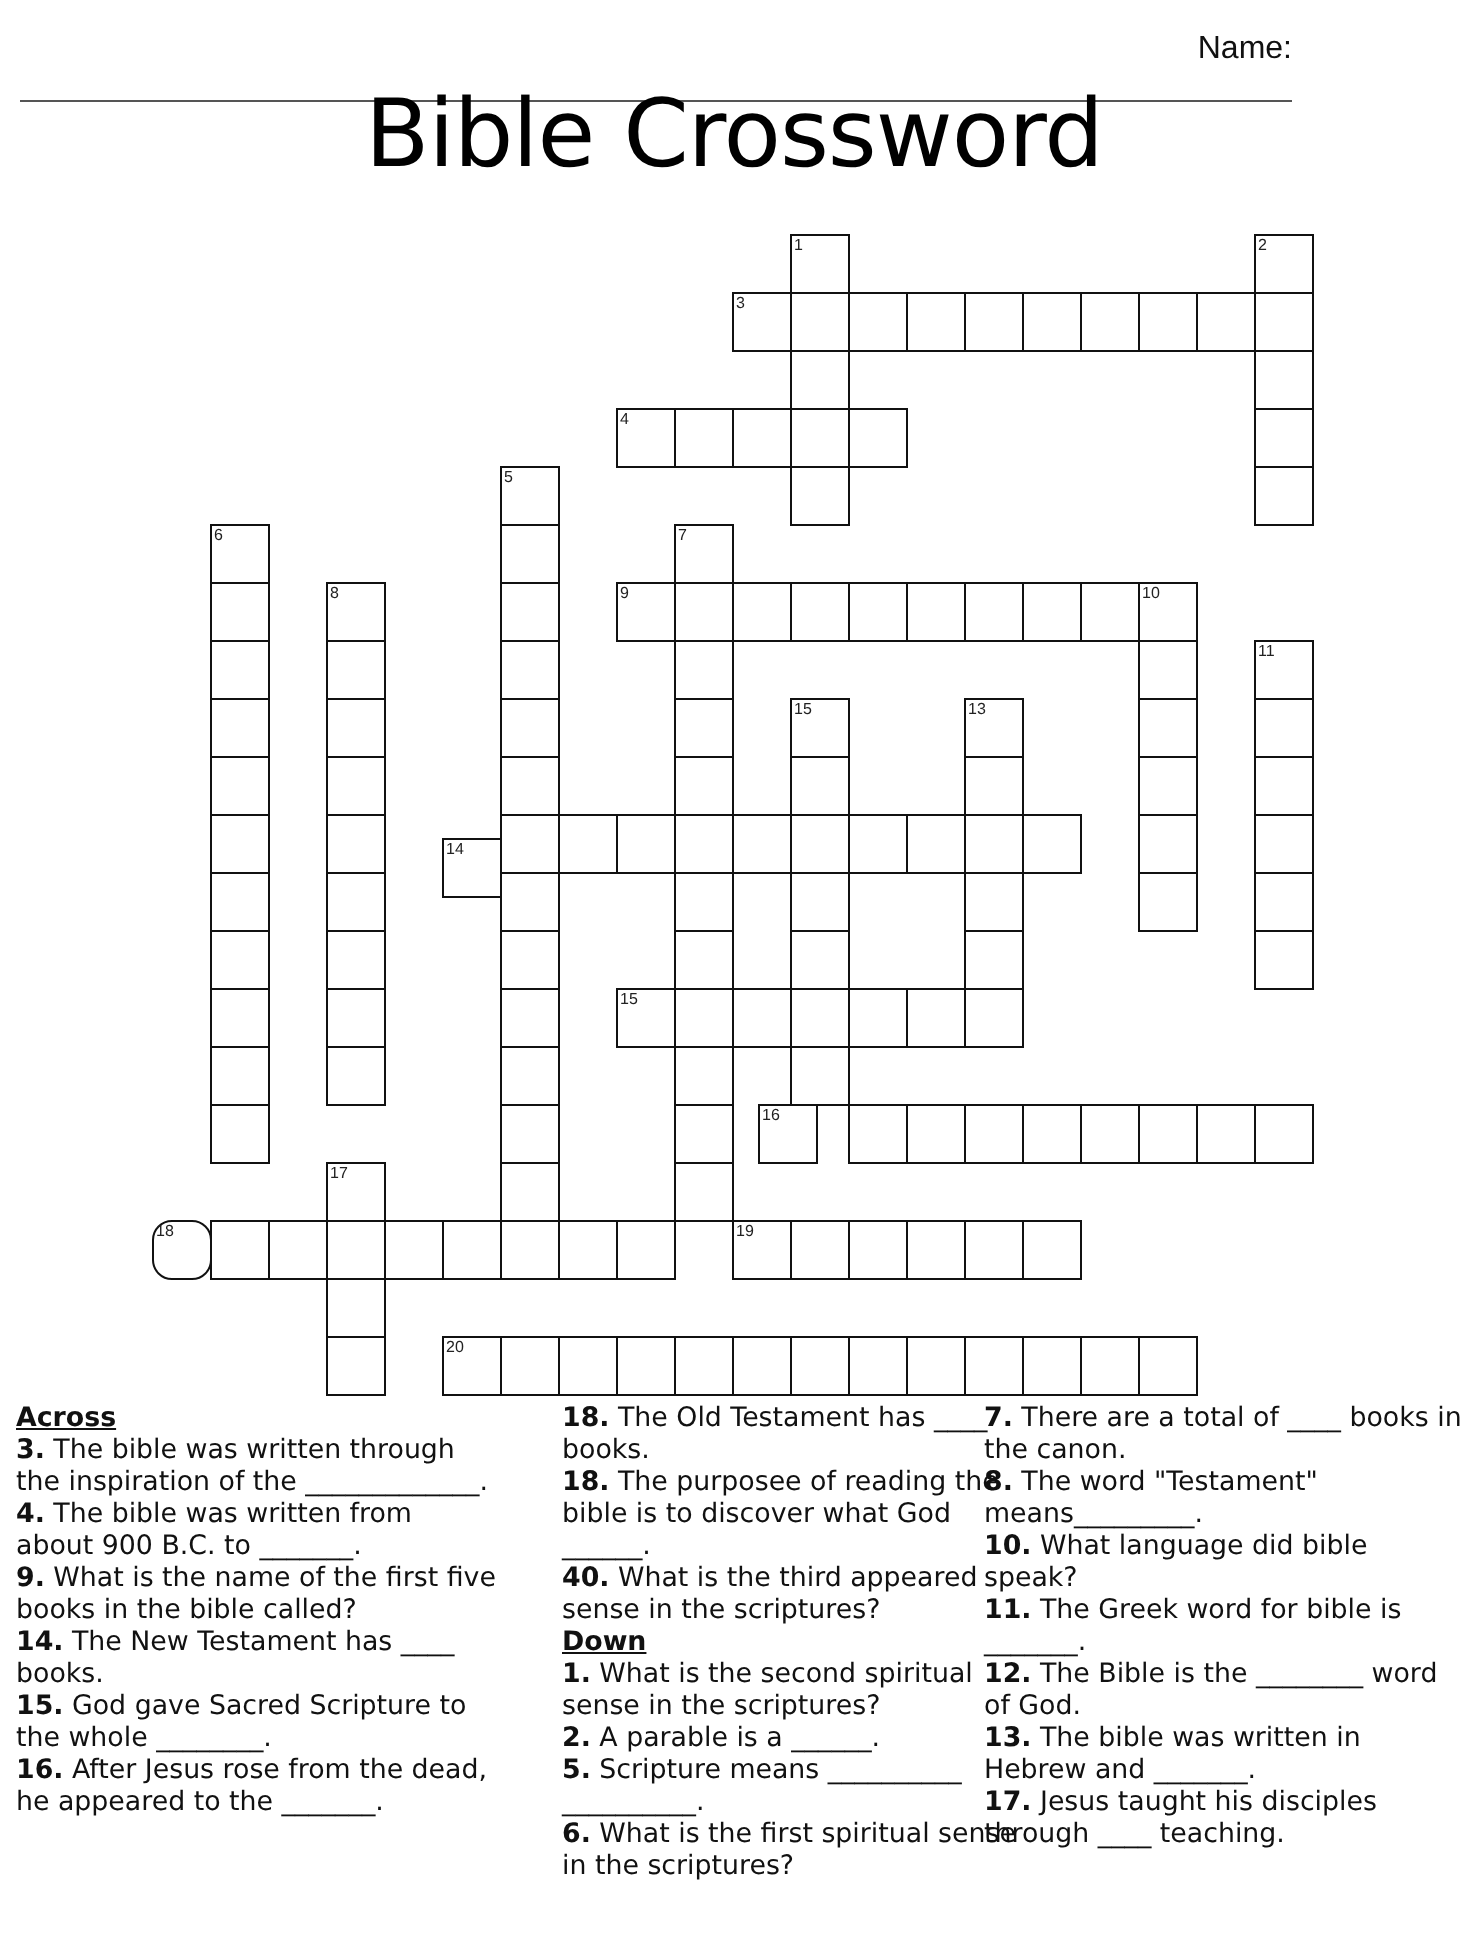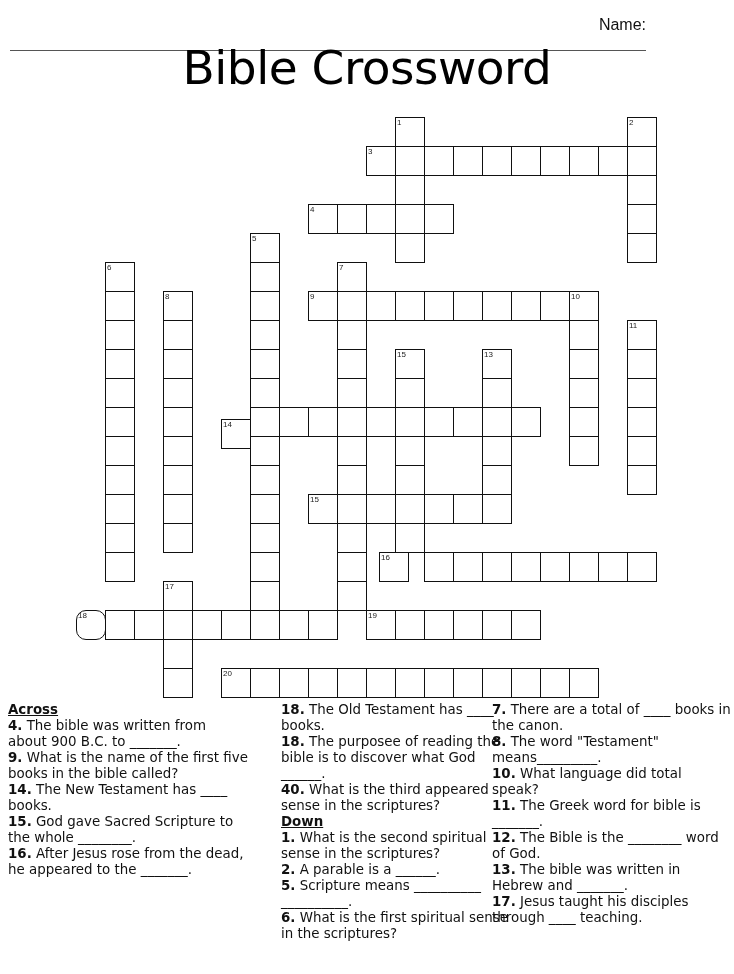--- a/index.html
+++ b/index.html
@@ -218,20 +218,21 @@
     <div class="cell" style="left: 348px; top: 551px;"></div>
     <div class="cell" style="left: 377px; top: 551px;"></div>
     <div class="cell" style="left: 406px; top: 551px;"></div>
     <div class="cell" style="left: 435px; top: 551px;"></div>
     <div class="cell" style="left: 464px; top: 551px;"></div>
     <div class="cell" style="left: 493px; top: 551px;"></div>
   </div>
 
 <div class="clues col1">
   <div class="heading">Across</div>
+  <div class="clue"><b>3.</b><span> The bible was written through the inspiration of the _____________.</span></div>
   <div class="clue"><b>4.</b><span> The bible was written from about 900 B.C. to _______.</span></div>
   <div class="clue"><b>9.</b><span> What is the name of the first five books in the bible called?</span></div>
   <div class="clue"><b>14.</b><span> The New Testament has ____ books.</span></div>
   <div class="clue"><b>15.</b><span> God gave Sacred Scripture to the whole ________.</span></div>
   <div class="clue"><b>16.</b><span> After Jesus rose from the dead, he appeared to the _______.</span></div>
 </div>
 
 <div class="clues col2">
   <div class="clue"><b>18.</b><span> The Old Testament has ____ books.</span></div>
   <div class="clue"><b>18.</b><span> The purposee of reading the bible is to discover what God ______.</span></div>
@@ -239,18 +240,18 @@
   <div class="heading">Down</div>
   <div class="clue"><b>1.</b><span> What is the second spiritual sense in the scriptures?</span></div>
   <div class="clue"><b>2.</b><span> A parable is a ______.</span></div>
   <div class="clue"><b>5.</b><span> Scripture means __________ __________.</span></div>
   <div class="clue"><b>6.</b><span> What is the first spiritual sense in the scriptures?</span></div>
 </div>
 
 <div class="clues col3">
   <div class="clue"><b>7.</b><span> There are a total of ____ books in the canon.</span></div>
   <div class="clue"><b>8.</b><span> The word "Testament" means_________.</span></div>
-  <div class="clue"><b>10.</b><span> What language did total speak?</span></div>
+  <div class="clue"><b>10.</b><span> What language did bible speak?</span></div>
   <div class="clue"><b>11.</b><span> The Greek word for bible is _______.</span></div>
   <div class="clue"><b>12.</b><span> The Bible is the ________ word of God.</span></div>
   <div class="clue"><b>13.</b><span> The bible was written in Hebrew and _______.</span></div>
   <div class="clue"><b>17.</b><span> Jesus taught his disciples through ____ teaching.</span></div>
 </div>
 
 </body></html>

